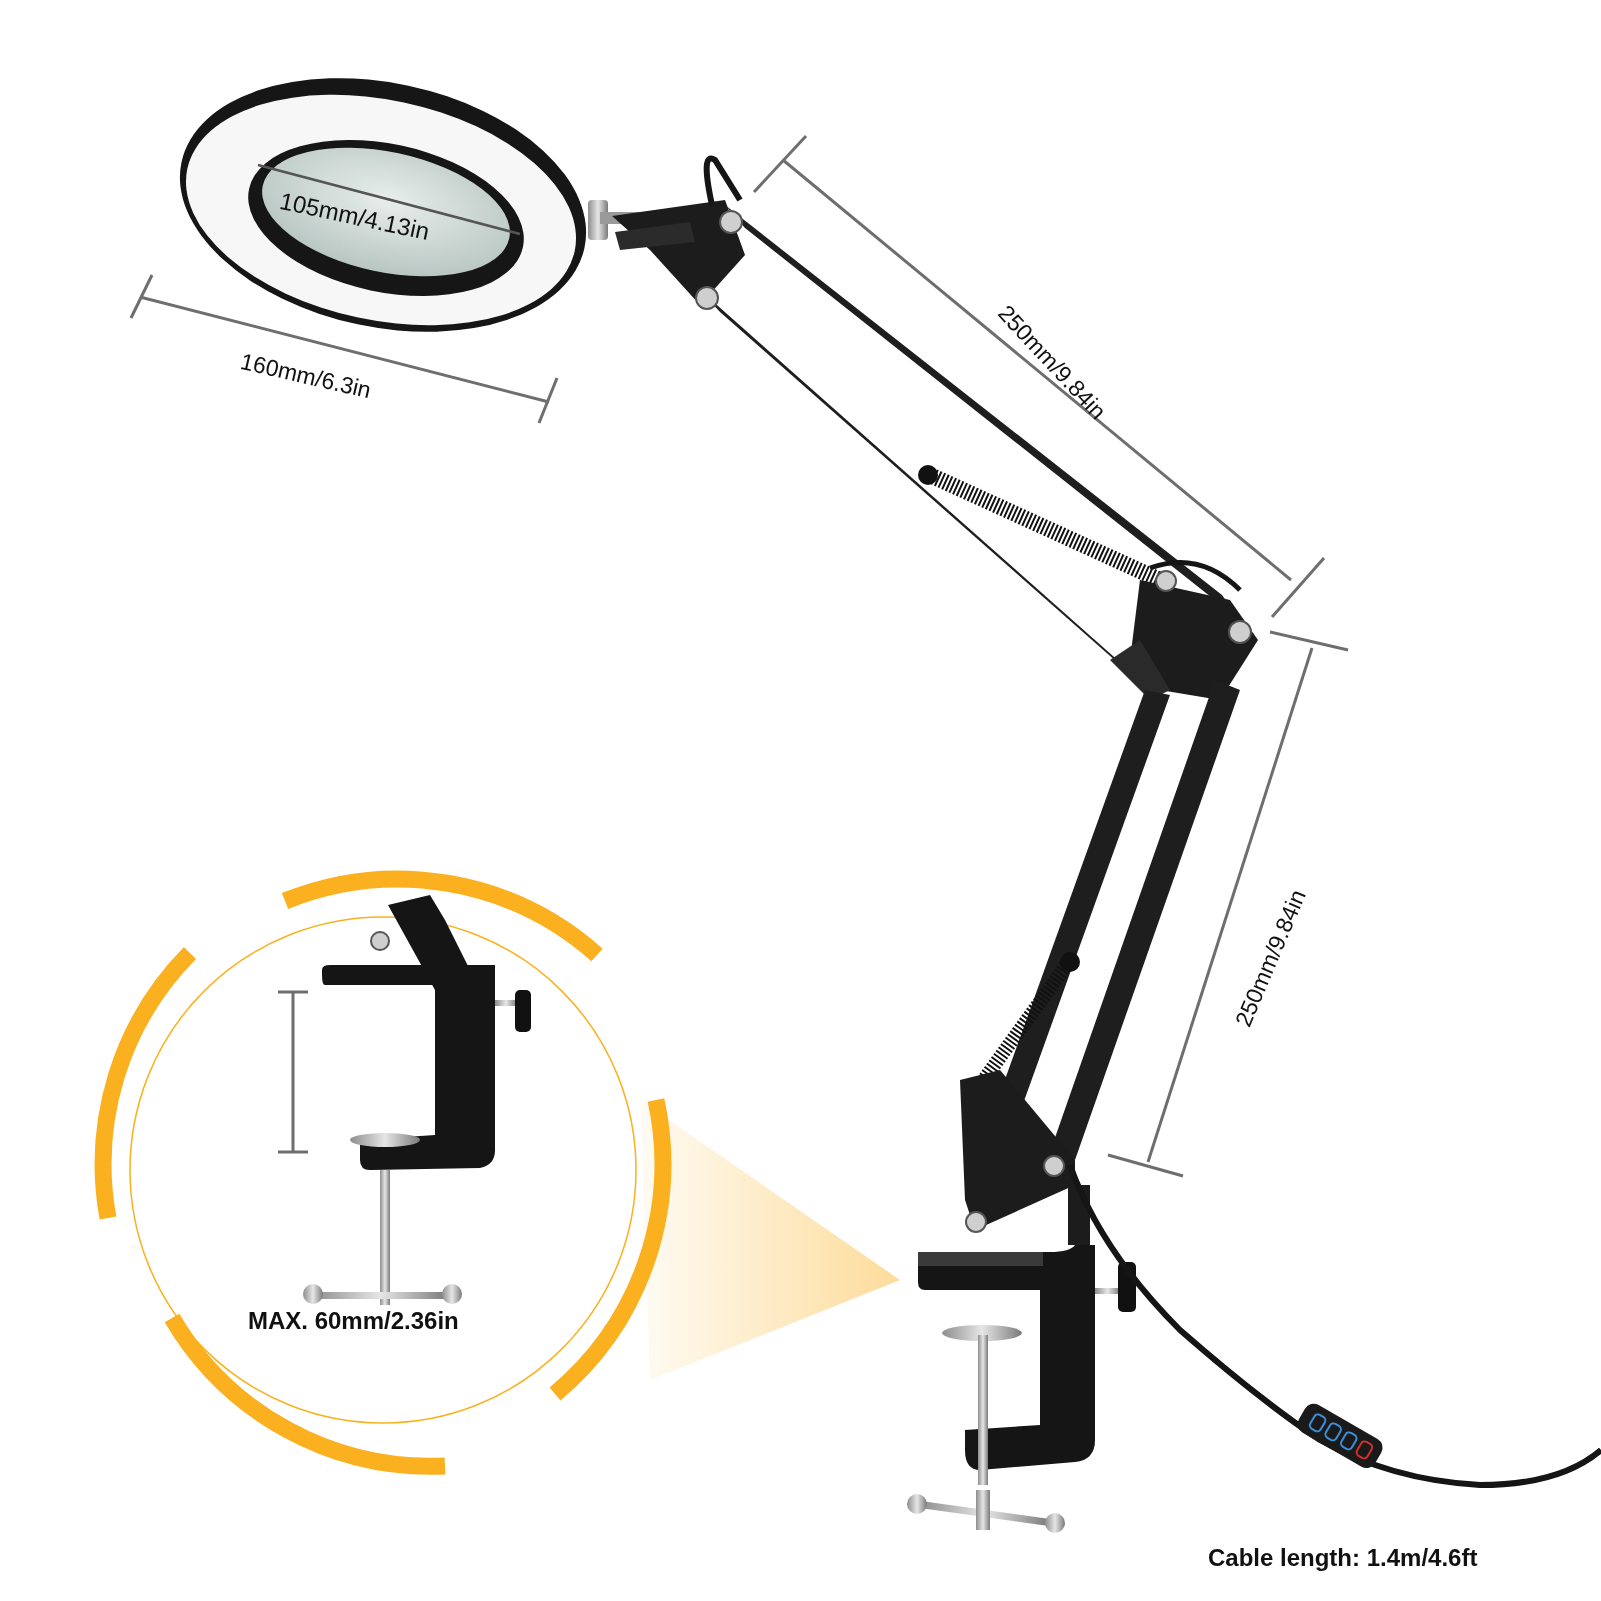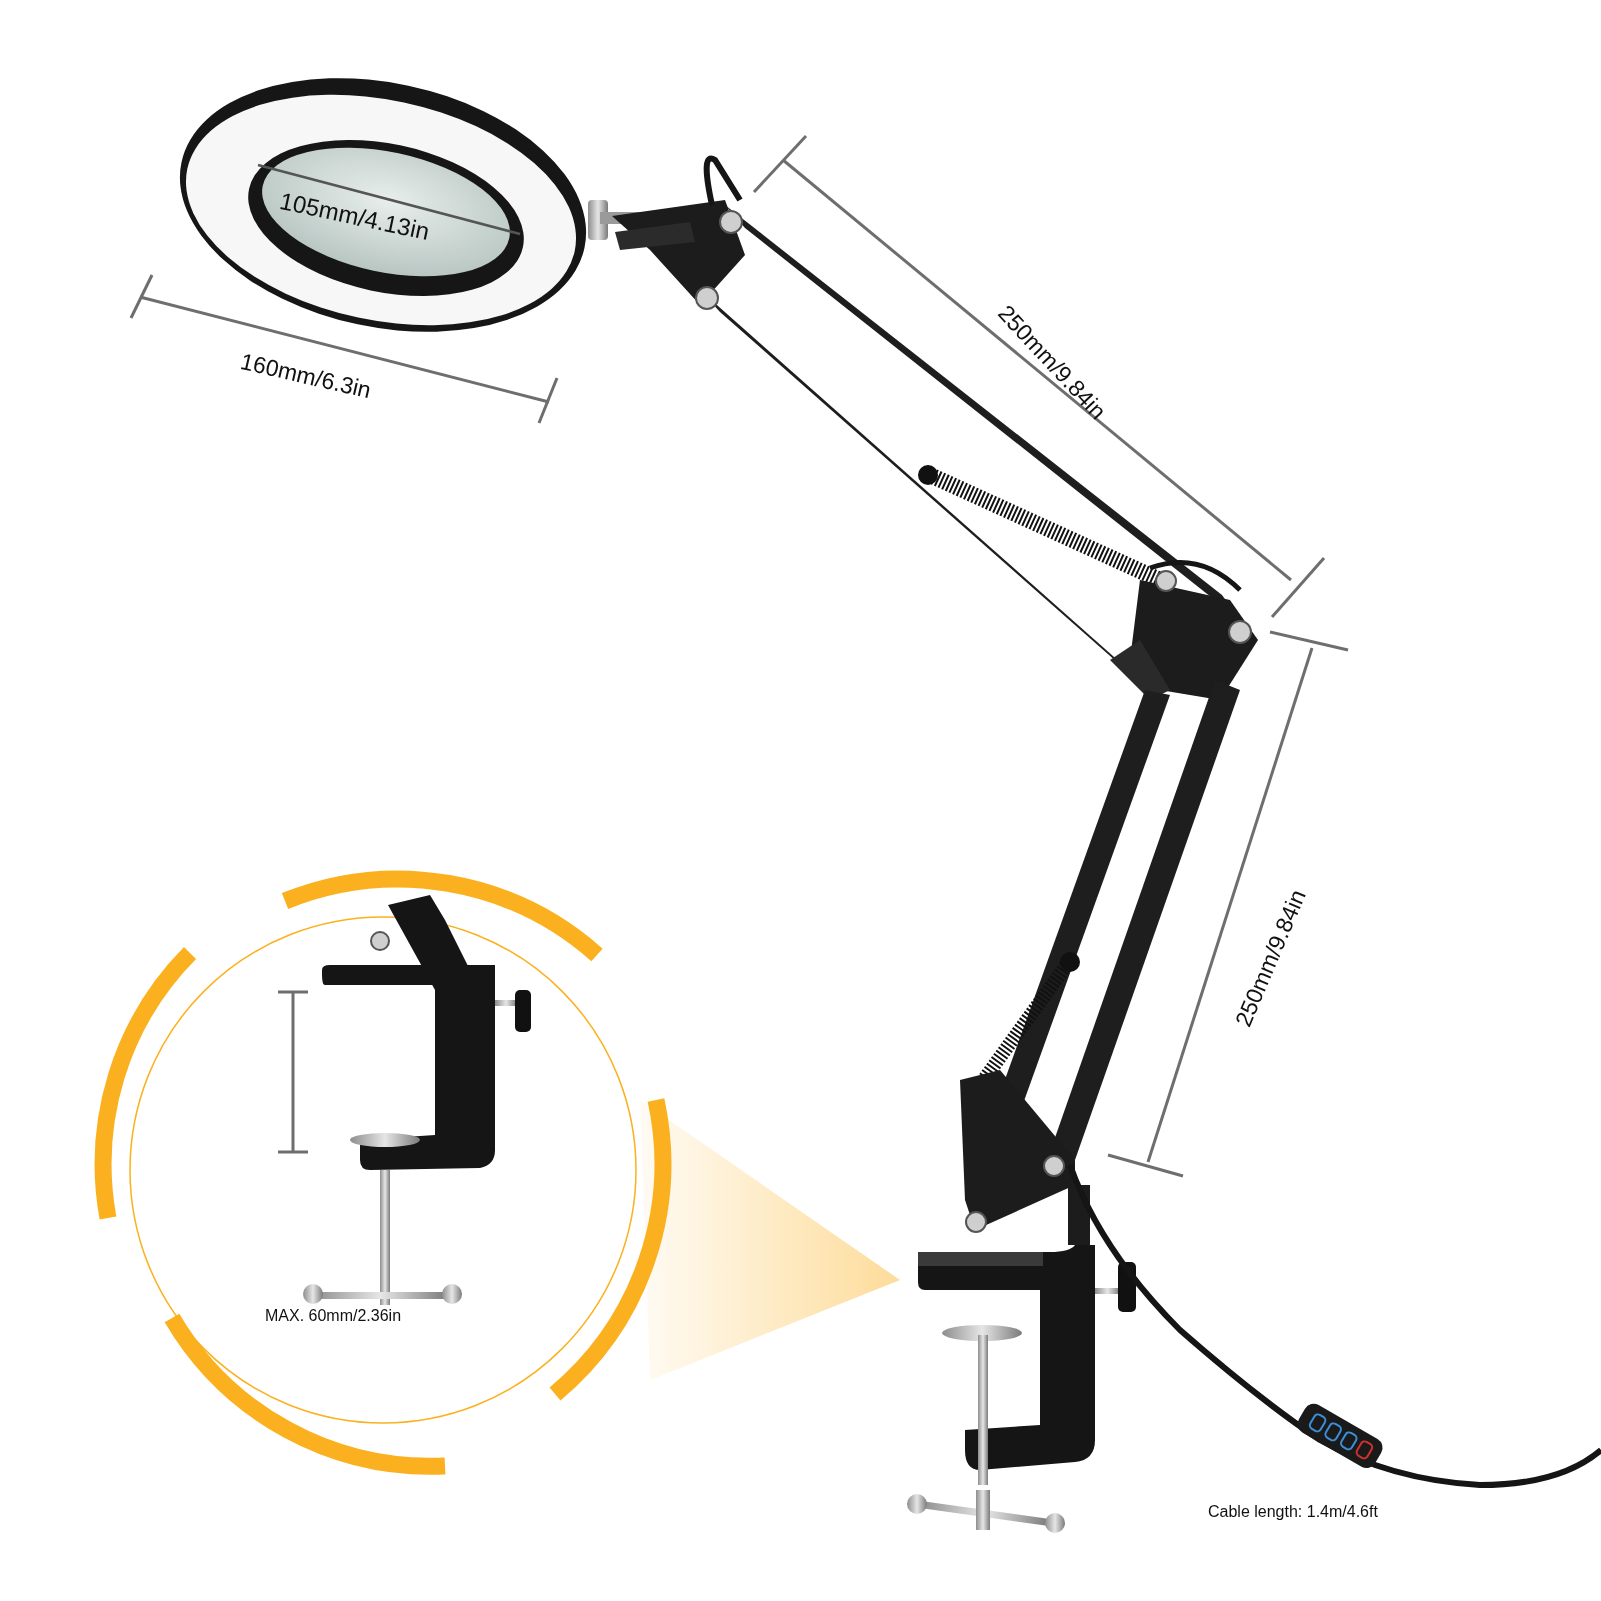--- a/index.html
+++ b/index.html
@@ -6,22 +6,22 @@
   body { width:1601px; height:1601px; position:relative; overflow:hidden;
          font-family:"Liberation Sans", sans-serif; }
   .stage { position:absolute; left:0; top:0; width:1601px; height:1601px; }
   svg.art { position:absolute; left:0; top:0; }
   .lbl { position:absolute; color:#111; font-family:"Liberation Sans", sans-serif;
          white-space:nowrap; transform-origin:left top; }
   .lbl-lens { left:283px; top:187px; font-size:24px; transform:rotate(12deg); }
   .lbl-width { left:244px; top:348px; font-size:23px; transform:rotate(13deg); }
   .lbl-upper { left:1012px; top:300px; font-size:23px; transform:rotate(47deg); }
   .lbl-lower { left:1230px; top:1020px; font-size:23px; transform:rotate(-67deg); }
-  .lbl-clamp { left:265px; top:1307px; font-size:16px; }
-  .lbl-cable { left:1208px; top:1503px; font-size:16px; }
+  .lbl-clamp { left:248px; top:1307px; font-size:24px;font-weight:bold; }
+  .lbl-cable { left:1208px; top:1544px; font-size:24px;font-weight:bold; }
 </style>
 </head>
 <body>
 
 <div class="stage">
 <svg class="art" width="1601" height="1601" viewBox="0 0 1601 1601" xmlns="http://www.w3.org/2000/svg">
   <defs>
     <radialGradient id="lensGrad" cx="50%" cy="40%" r="60%">
       <stop offset="0%" stop-color="#e8eeec"></stop>
       <stop offset="100%" stop-color="#b8c6c2"></stop>

